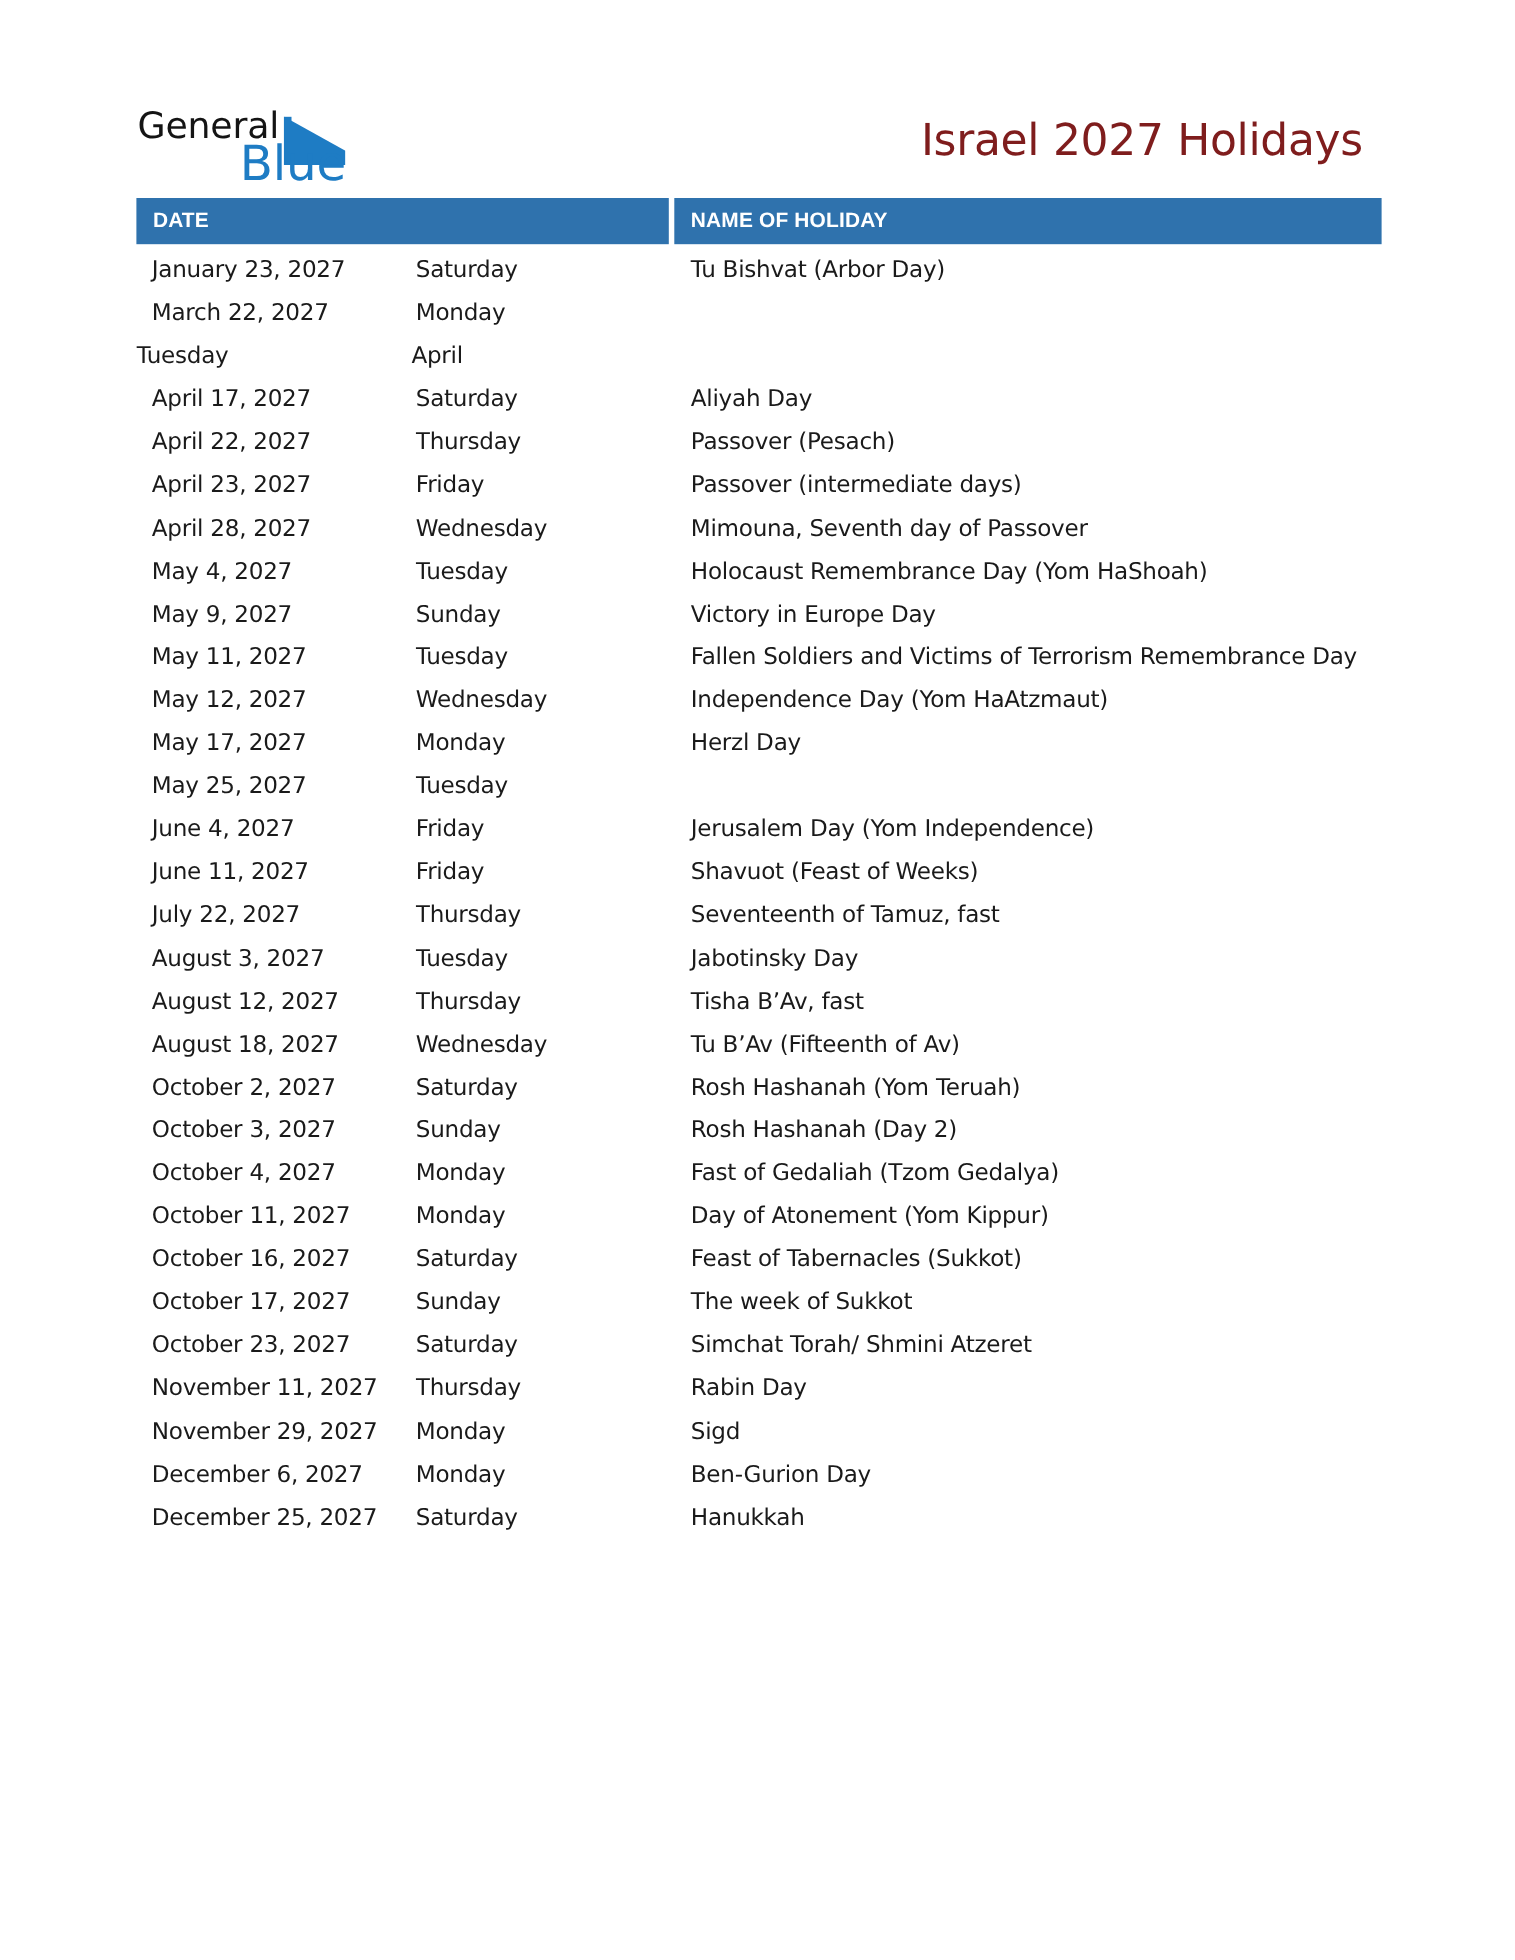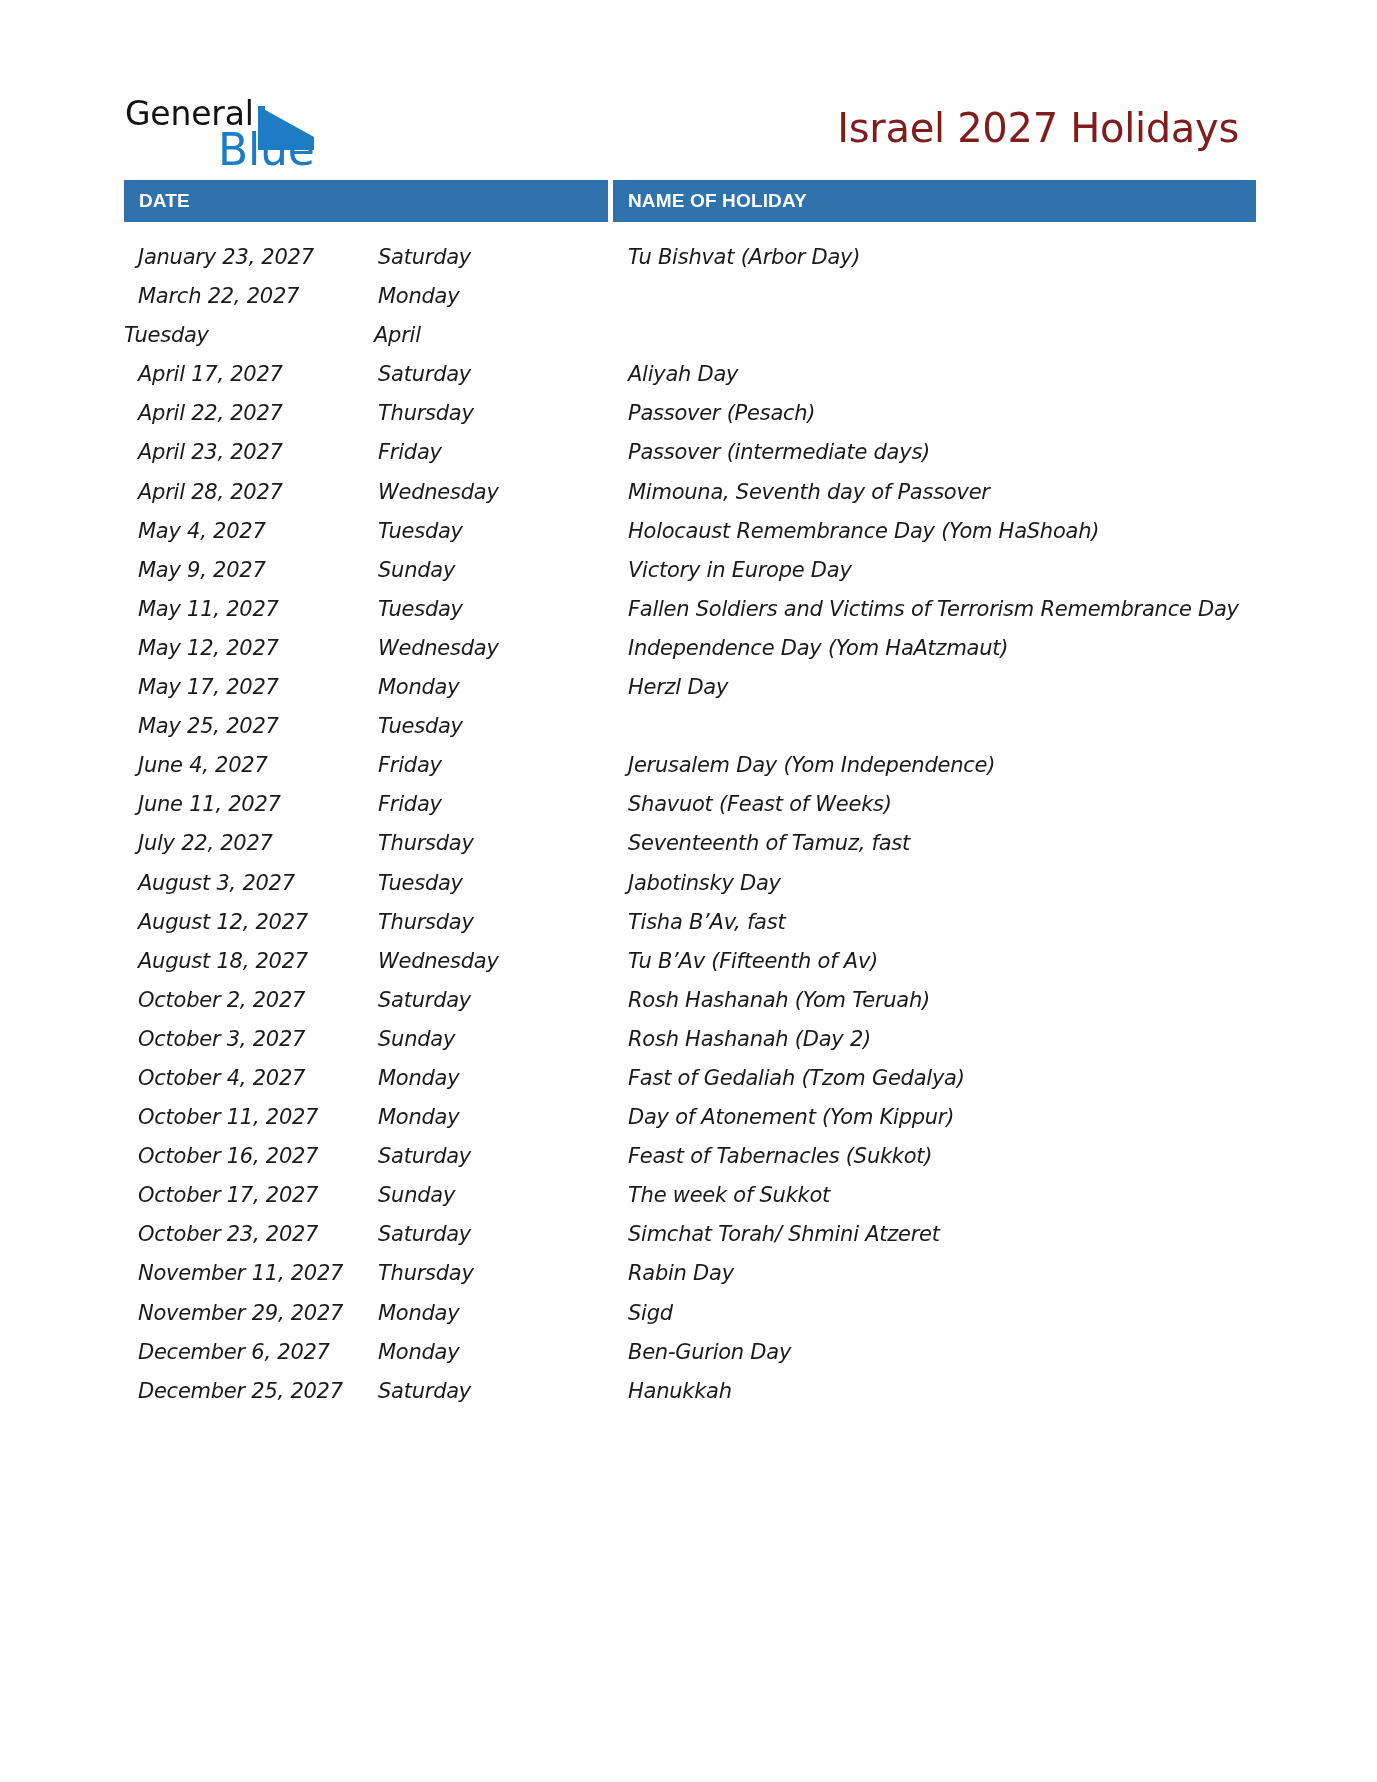--- a/index.html
+++ b/index.html
@@ -111,22 +111,21 @@
     letter-spacing: 0.15px;
     font-family: "Liberation Sans", "DejaVu Sans", sans-serif;
     overflow: hidden;
     white-space: nowrap;
   }
   .th-date { width: 484px; flex: 0 0 484px; }
   .th-name { width: 643px; flex: 0 0 643px; }
 
   .tbody {
     width: 100%;
-    padding-top: 16px;
-    font-style: italic;
+    padding-top: 4px;
   }
   .tr {
     display: flex;
     width: 100%;
     height: 39.1px;
     align-items: flex-start;
     overflow: hidden;
   }
   .td {
     font-size: 21px;

